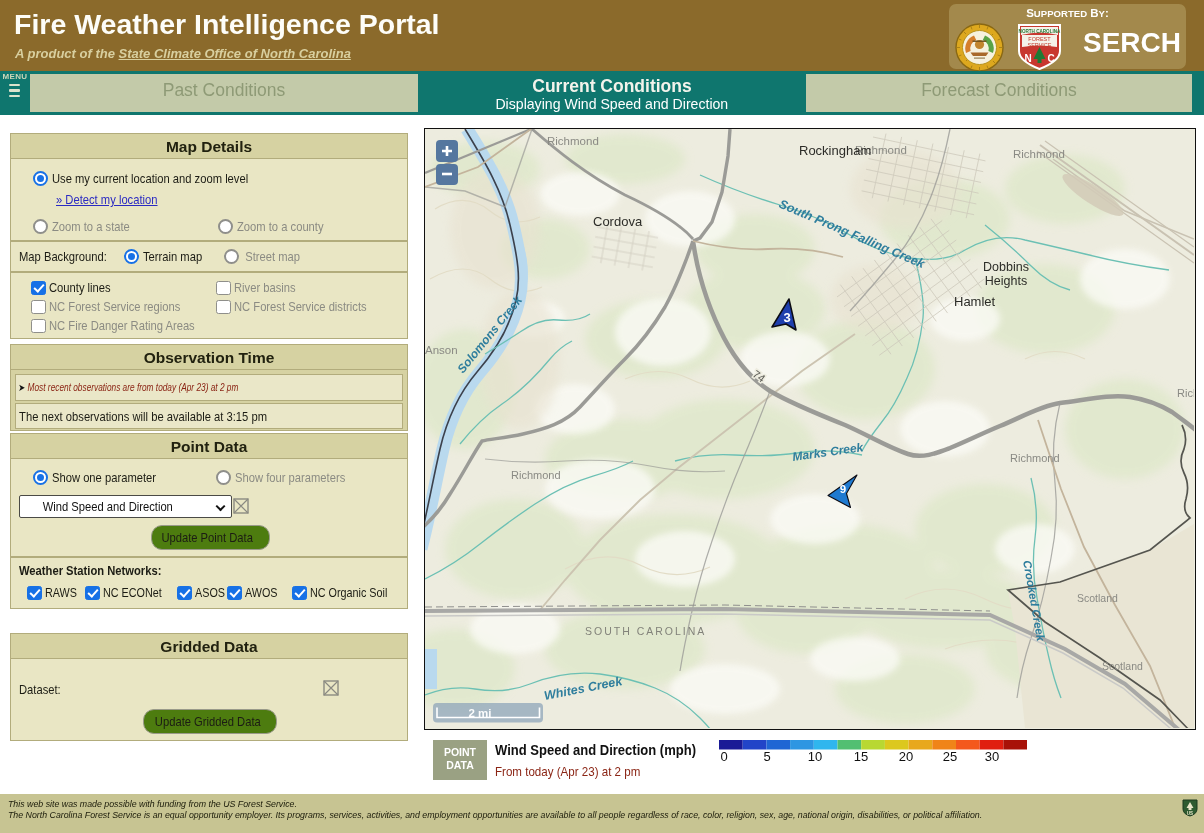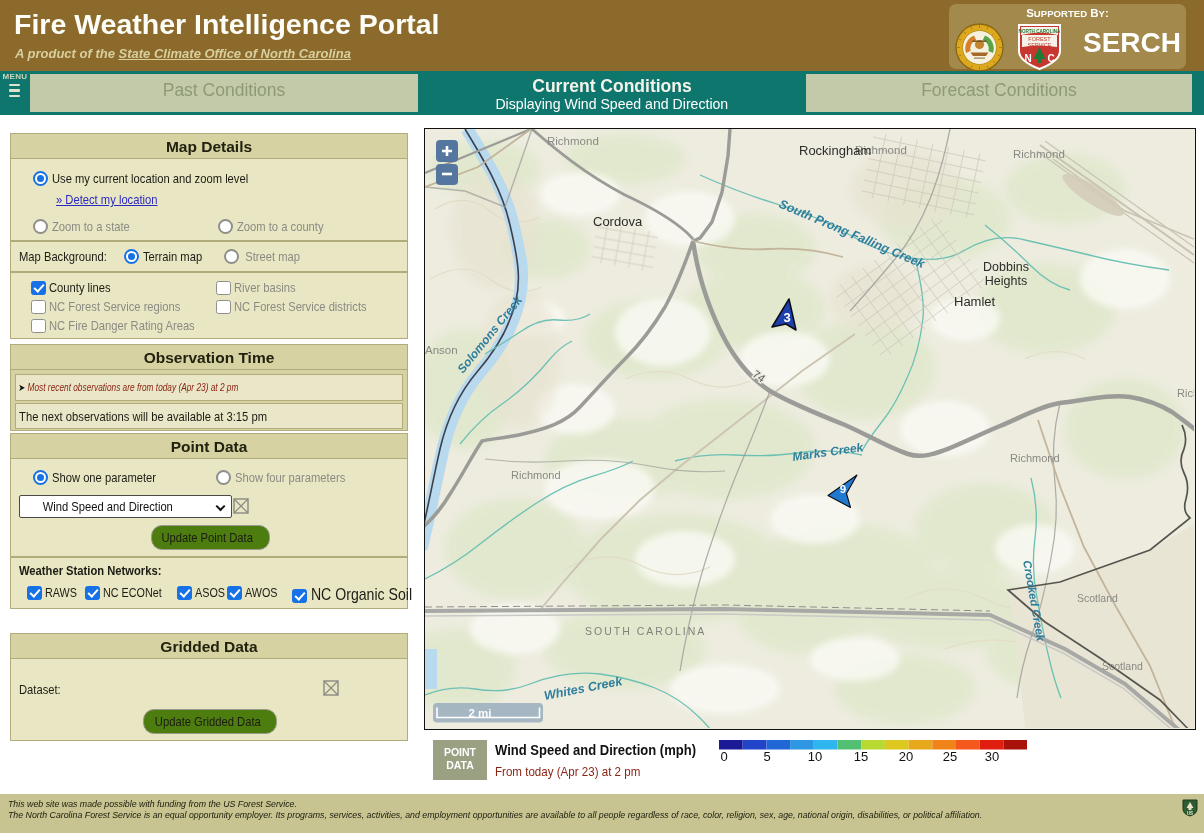--- a/index.html
+++ b/index.html
@@ -131,21 +131,21 @@
         <rect x="1" y="1" width="14" height="14" fill="none" stroke="#8a8a82" stroke-width="1.4"></rect>
         <path d="M1 1 L15 15 M15 1 L1 15" stroke="#8a8a82" stroke-width="1.2"></path>
       </svg>
     <div class="btn" style="left:140px; top:66px; width:119px; height:25px; line-height:23px;"><span class="tx" style="transform-origin:50% 50%;">Update Point Data</span></div>
     <div class="abs sep" style="left:0; top:97px; width:396px;"></div>
     <div class="abs blk" style="left:8px; top:104px; font-weight:bold; font-size:13.5px;"><span class="tx" style="font-weight:bold;">Weather Station Networks:</span></div>
     <div class="abs blk" style="left:16px; top:126px; font-size:13px; white-space:nowrap;"><span class="cb on"></span><span class="tx">&nbsp;RAWS</span></div>
       <div class="abs blk" style="left:74px; top:126px; font-size:13px; white-space:nowrap;"><span class="cb on"></span><span class="tx">&nbsp;NC ECONet</span></div>
       <div class="abs blk" style="left:166px; top:126px; font-size:13px; white-space:nowrap;"><span class="cb on"></span><span class="tx">&nbsp;ASOS</span></div>
       <div class="abs blk" style="left:216px; top:126px; font-size:13px; white-space:nowrap;"><span class="cb on"></span><span class="tx">&nbsp;AWOS</span></div>
-      <div class="abs blk" style="left:281px; top:126px; font-size:17px; white-space:nowrap;"><span class="cb on"></span><span class="tx">&nbsp;NC Organic Soil</span></div>
+      <div class="abs blk" style="left:281px; top:126px; font-size:13px; white-space:nowrap;"><span class="cb on"></span><span class="tx">&nbsp;NC Organic Soil</span></div>
   </div>
 </div>
 
 <div class="panel" style="top:633px; height:108px;">
   <div class="phead">Gridded Data</div>
   <div style="position:relative; height:102px; font-size:13.5px;">
     <div class="abs blk" style="left:8px; top:23px;"><span class="tx">Dataset:</span></div>
     <svg class="xicon" style="left:312px; top:21px;" viewBox="0 0 16 16">
         <rect x="1" y="1" width="14" height="14" fill="none" stroke="#8a8a82" stroke-width="1.4"></rect>
         <path d="M1 1 L15 15 M15 1 L1 15" stroke="#8a8a82" stroke-width="1.2"></path>

